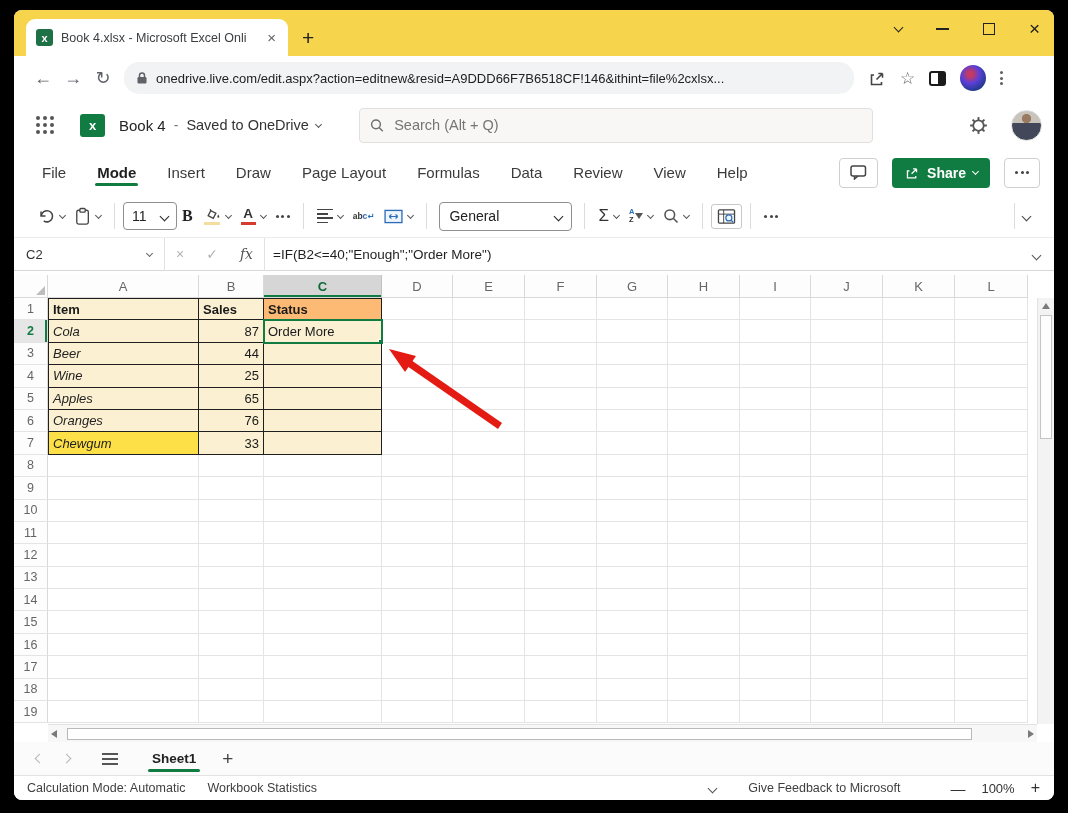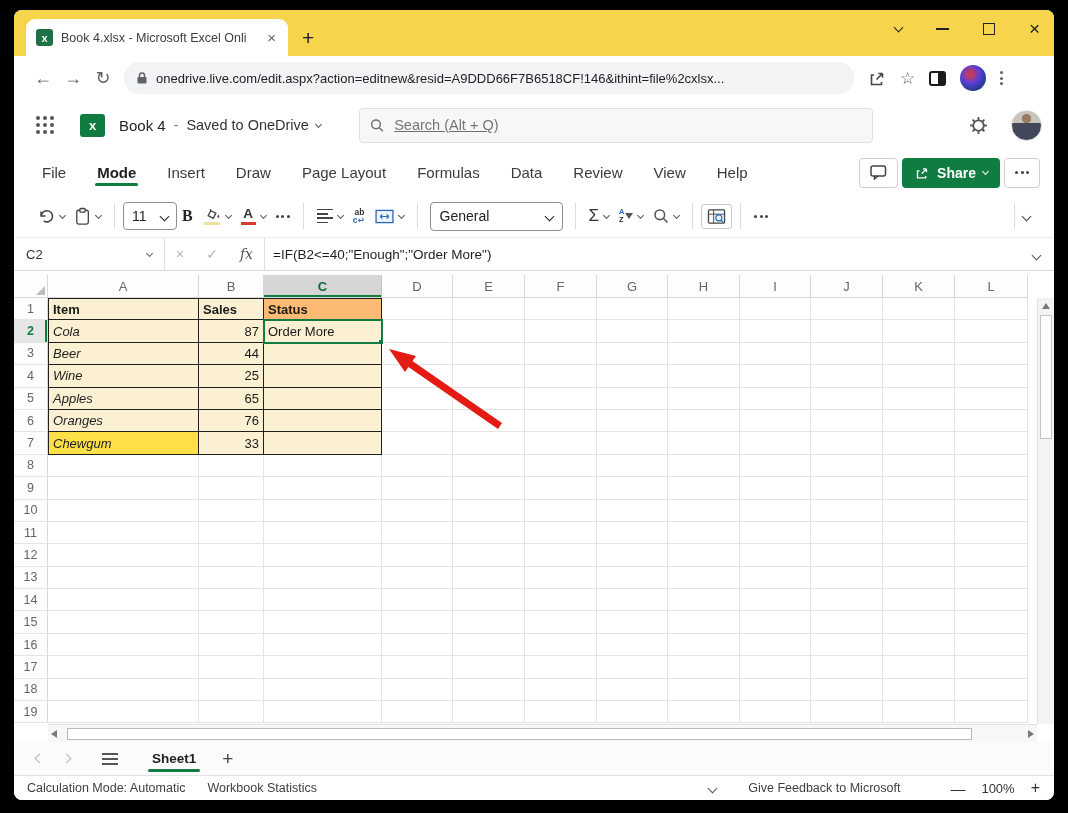--- a/index.html
+++ b/index.html
@@ -40,51 +40,51 @@
   
   .xl-header { height:50px; background:#fff; display:flex; align-items:center; padding:0 12px 0 10px; flex:none; }
   .waffle { display:grid; grid-template-columns:repeat(3,4px); gap:3px; margin:0 14px 0 12px; }
   .waffle i { width:4px; height:4px; background:#555; border-radius:50%; }
   .xl-logo { width:25px; height:23px; background:#107C41; border-radius:3px; color:#fff; font-weight:bold; font-size:13px; display:flex; align-items:center; justify-content:center; margin:0 14px 0 12px; }
   .doc-name { font-size:15px; color:#242424; }
   .doc-sep { color:#777; margin:0 8px; font-size:14px; }
   .saved { font-size:14.5px; color:#333; display:flex; align-items:center; gap:7px; }
   .saved .chev { width:5px; height:5px; border-width:1.4px; margin-top:-2px; color:#555; }
   .search-pill { margin-left:38px; width:514px; height:35px; background:#f8f7f6; border:1px solid #e1e0de; border-radius:4px; display:flex; align-items:center; padding:0 10px; }
-  .search-pill input { border:none; outline:none; background:transparent; font-size:14.5px; color:#6e6e6e; margin-left:10px; width:100%; font-family:inherit;text-decoration:underline; }
+  .search-pill input { border:none; outline:none; background:transparent; font-size:14.5px; color:#6e6e6e; margin-left:10px; width:100%; font-family:inherit; }
   .hdr-right { margin-left:auto; display:flex; align-items:center; gap:22px; }
   .xl-avatar { width:31px; height:31px; border-radius:50%; background:radial-gradient(circle at 50% 26%, #9a7a60 17%, rgba(0,0,0,0) 18%), linear-gradient(180deg,#c9c4bb 0 40%, #42475a 41%); border:1px solid #ddd; }
 
   
   .menubar { height:45px; background:#fff; display:flex; align-items:center; padding:0 14px 0 28px; flex:none; }
   .menu-tabs { display:flex; align-items:center; gap:31px; }
   .menu-item { font-size:15px; color:#3b3b3b; position:relative; padding:10px 0; }
   .menu-item.active { font-weight:700; color:#1f1f1f; }
   .menu-item.active::after { content:''; position:absolute; left:-2px; right:-2px; bottom:5px; height:3px; border-radius:2px; background:#107C41; }
-  .mb-right { margin-left:auto; display:flex; align-items:center; gap:4px;border-radius:9px; }
+  .mb-right { margin-left:auto; display:flex; align-items:center; gap:14px;border-radius:9px; }
   .icon-btn { height:30px; border:1px solid #cfcfcf; border-radius:4px; background:#fff; display:flex; align-items:center; justify-content:center; padding:0 10px; }
   .share-btn { height:30px; background:#107C41; color:#fff; border-radius:4px; display:flex; align-items:center; gap:7px; padding:0 12px; font-size:14px; font-weight:600; }
   .share-btn .chev { width:5px; height:5px; border-width:1.5px; margin-top:-2px; }
 
   
   .ribbon { height:43px; background:#fff; border-bottom:1px solid #ececec; display:flex; align-items:center; padding:0 10px 0 18px; flex:none; color:#444; }
   .rb { display:flex; align-items:center; gap:5px; padding:4px 5px; }
   .rb .chev { width:5px; height:5px; border-width:1.4px; color:#555; margin-top:-2px; }
   .vsep { width:1px; height:26px; background:#dcdcdc; margin:0 8px; flex:none; }
   .fontsize-box { width:54px; height:28px; border:1px solid #8f8f8f; border-radius:4px; display:flex; align-items:center; justify-content:space-between; padding:0 8px; font-size:14px; color:#222; }
   .bold-ic { font-weight:800; font-size:16px; color:#222; font-family:"Liberation Serif","DejaVu Serif",serif; }
   .fontcolor { display:flex; flex-direction:column; align-items:center; line-height:1; }
   .fontcolor .A { font-size:13.5px; font-weight:700; color:#333; }
   .fontcolor .bar { width:15px; height:3.5px; margin-top:1.5px; }
   .numfmt-box { width:133px; height:29px; border:1px solid #8f8f8f; border-radius:4px; display:flex; align-items:center; justify-content:space-between; padding:0 9px; font-size:14px; color:#222; margin:0 4px; }
   .sigma { font-size:17px; color:#333; }
   .az { display:flex; flex-direction:column; font-size:7.5px; font-weight:700; line-height:1.05; }
   .az .a { color:#2b6cb8; } .az .z { color:#333; }
   .funnel { width:0; height:0; border-left:4.5px solid transparent; border-right:4.5px solid transparent; border-top:6px solid #555; margin-left:1px; }
-  .wrap-ic { display:flex; flex-direction:column; font-size:8.5px; line-height:1; color:#333; font-weight:600;text-align:right; }
+  .wrap-ic { display:flex; flex-direction:row; font-size:8.5px; line-height:1; color:#333; font-weight:600;text-align:right; }
   .wrap-ic .r2 { color:#2b6cb8; }
   .align-ic { display:flex; flex-direction:column; gap:2.5px; }
   .align-ic i { display:block; height:1.8px; background:#444; }
   .ribbon-end { margin-left:auto; display:flex; align-items:center; }
   .ribbon-end .chev { color:#444; }
 
   
   .formulabar { height:33px; background:#fff; border-bottom:1px solid #d8d8d8; display:flex; align-items:center; flex:none; }
   .namebox { width:150px; display:flex; align-items:center; justify-content:space-between; padding:0 12px 0 12px; font-size:13px; color:#333; }
   .namebox .chev { width:5px; height:5px; border-width:1.3px; color:#666; margin-top:-2px; }

